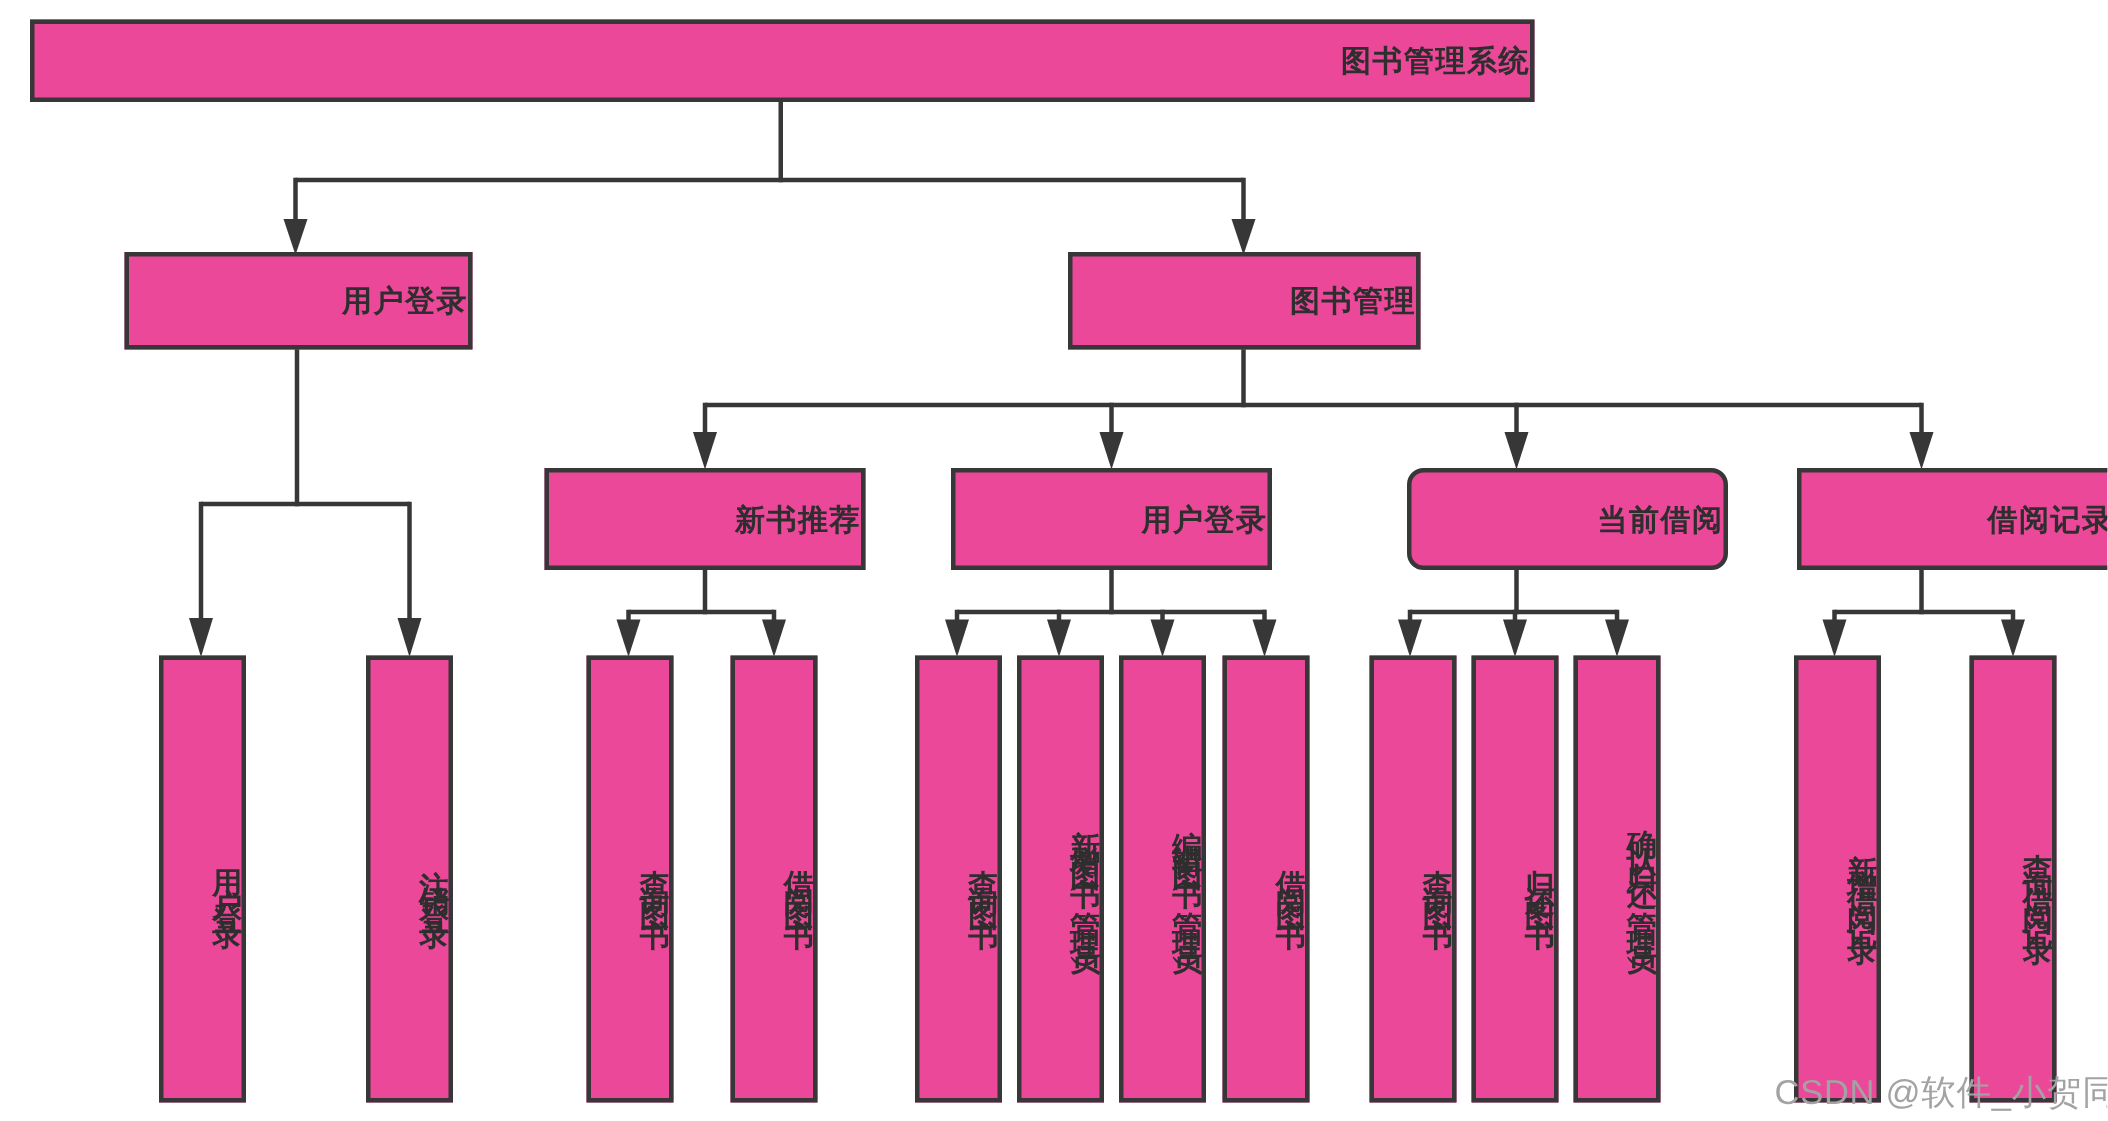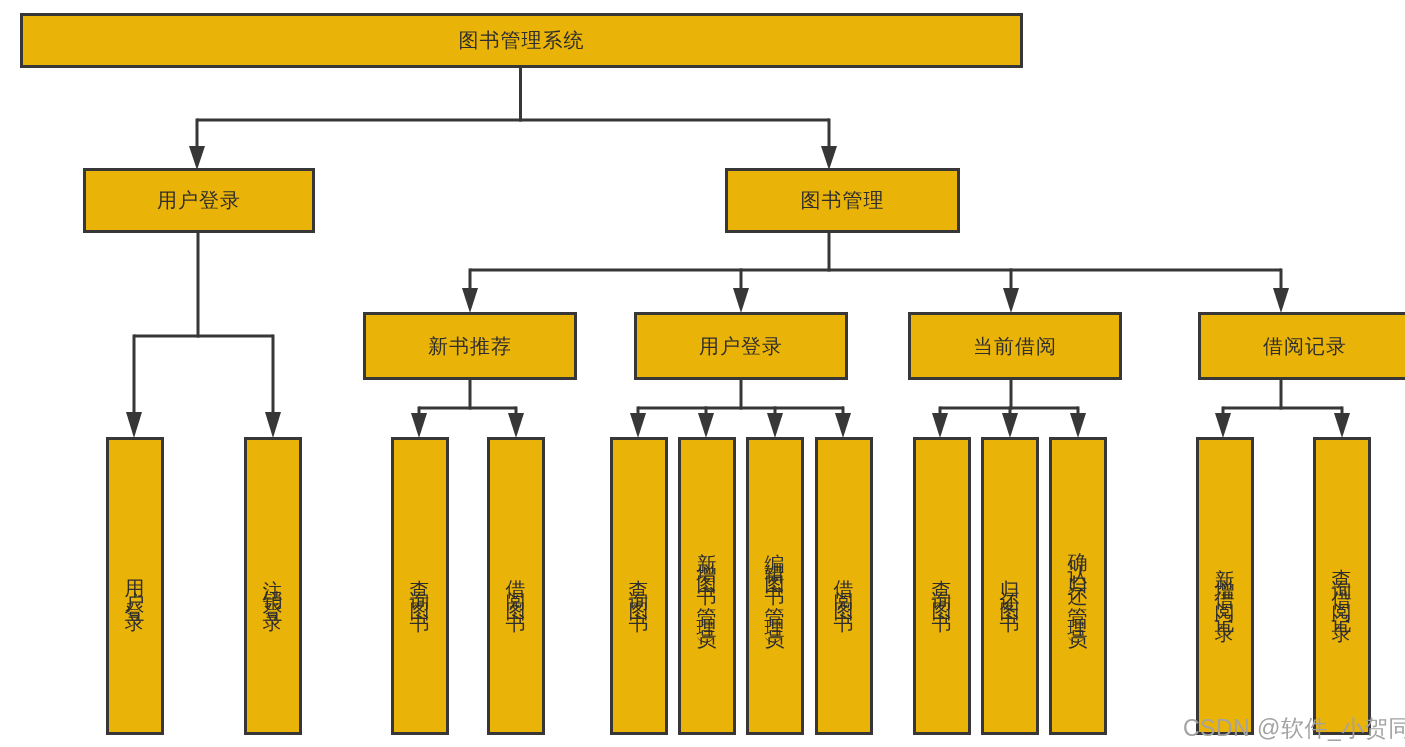--- a/index.html
+++ b/index.html
@@ -8,32 +8,33 @@
     width:1405px;height:747px;
     background:#ffffff;
     font-family:"Liberation Sans","DejaVu Sans",sans-serif;
     overflow:hidden;
   }
   #connectors{position:absolute;left:0;top:0;z-index:1;}
   .node{
     position:absolute;
     box-sizing:border-box;
     border:3px solid #373737;
-    background:#eab308;
-    display:flex;align-items:center;justify-content:center;
+    background:#ec4899;
+    display:flex;align-items:center;justify-content:flex-end;
     color:#2e2e2e;
     z-index:2;
+    font-weight:bold;
   }
   .h-label{font-size:20px;letter-spacing:1px;white-space:nowrap;}
   .root{left:20px;top:13px;width:1003px;height:55px;}
   .lvl2{top:168px;height:65px;}
   .lvl2.user{left:83px;width:232px;}
-  .lvl2.book{left:712px;width:235px;margin-left:13px;}
+  .lvl2.book{left:712px;width:235px;}
   .lvl3{top:312px;height:68px;width:214px;}
-  .g0{left:363px;} .g1{left:634px;} .g2{left:908px;} .g3{left:1198px;}
+  .g0{left:363px;} .g1{left:634px;} .g2{left:938px;border-radius:11px;} .g3{left:1198px;}
   .leaf{top:437px;width:58px;height:298px;}
   .leaf .v-label{
     writing-mode:vertical-rl;
     text-orientation:mixed;
     font-size:20px;
     line-height:1;
     letter-spacing:11px;
     color:#2e2e2e;
     white-space:nowrap;
   }

